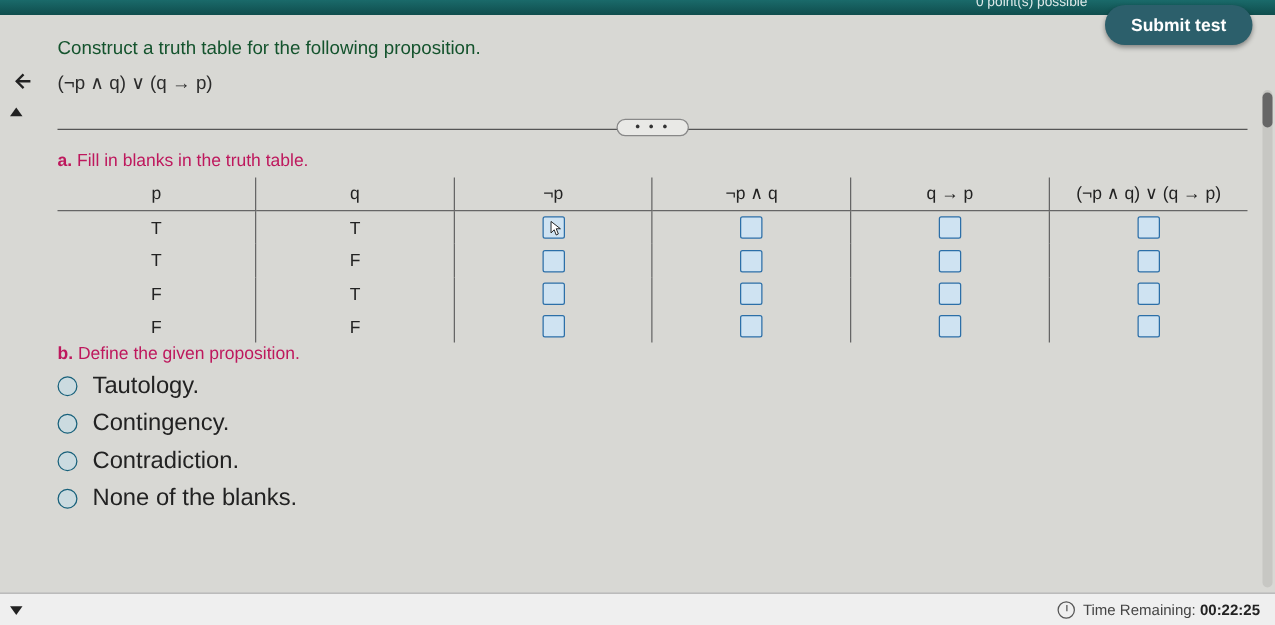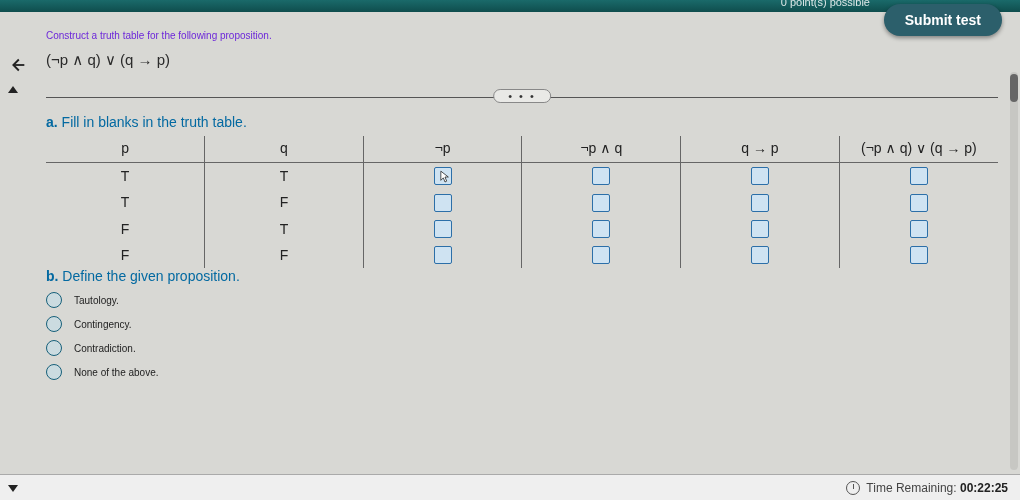--- a/index.html
+++ b/index.html
@@ -51,22 +51,22 @@
   }
   .back-arrow {
     position: absolute;
     left: 6px;
     top: 42px;
     width: 22px;
     height: 22px;
     color: #333;
   }
   .prompt-text {
-    font-size: 10px;
-    color: #6d28d9;
+    font-size: 15px;
+    color: #14532d;
     margin: 4px 0 10px;
   }
   .proposition {
     font-size: 15px;
     color: #2b2b2b;
     margin-bottom: 28px;
   }
   .divider-row {
     border: none;
     border-top: 1.5px solid #555;
@@ -81,21 +81,21 @@
     background: #e9e9e6;
     border: 1px solid #888;
     border-radius: 12px;
     padding: 0px 14px;
     font-size: 11px;
     letter-spacing: 2px;
     color: #333;
   }
   .part-label {
     font-size: 14px;
-    color: #0369a1;
+    color: #be185d;
     margin-bottom: 6px;
   }
   .part-label b { font-weight: 700; }
   .truth-table {
     border-collapse: collapse;
     width: 100%;
     font-size: 14px;
     color: #222;
     table-layout: fixed;
   }
@@ -145,21 +145,21 @@
   }
   .radio-circle {
     width: 16px;
     height: 16px;
     border: 1.5px solid #17607a;
     border-radius: 50%;
     background: #cbdbe0;
     flex: 0 0 auto;
   }
   .opt-label {
-    font-size: 10px;
+    font-size: 19px;
     color: #222;
   }
   .footer-row {
     position: absolute;
     bottom: 0;
     left: 0;
     right: 0;
     height: 26px;
     background: #efefef;
     border-top: 1px solid #aaa;
@@ -324,21 +324,21 @@
       <div class="opt-row">
         <span class="radio-circle"></span>
         <span class="opt-label">Contingency.</span>
       </div>
       <div class="opt-row">
         <span class="radio-circle"></span>
         <span class="opt-label">Contradiction.</span>
       </div>
       <div class="opt-row">
         <span class="radio-circle"></span>
-        <span class="opt-label">None of the above.</span>
+        <span class="opt-label">None of the blanks.</span>
       </div>
     </div>
   </div>
 
   <div class="scrollbar-hint">
     <div class="scrollbar-thumb"></div>
   </div>
 
   <div class="footer-row">
     <span class="clock-icon"></span>

